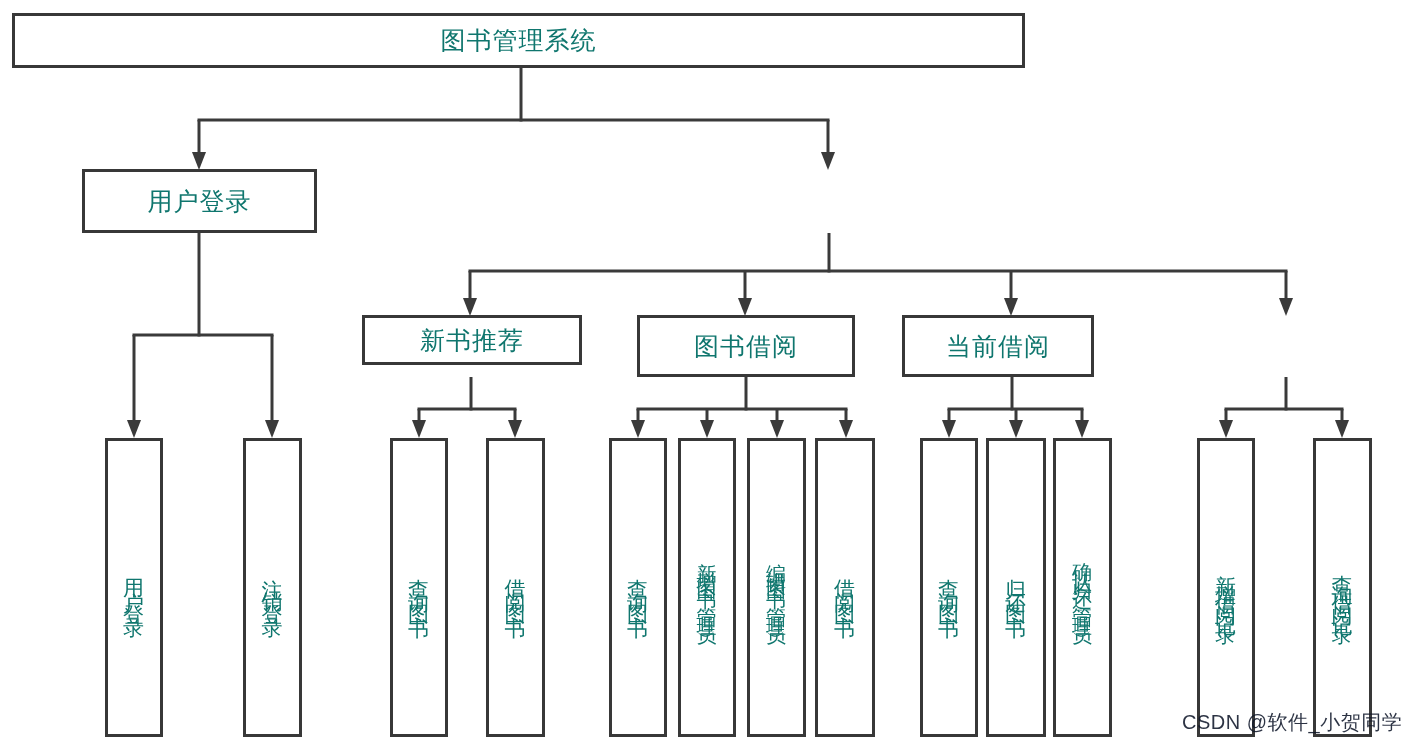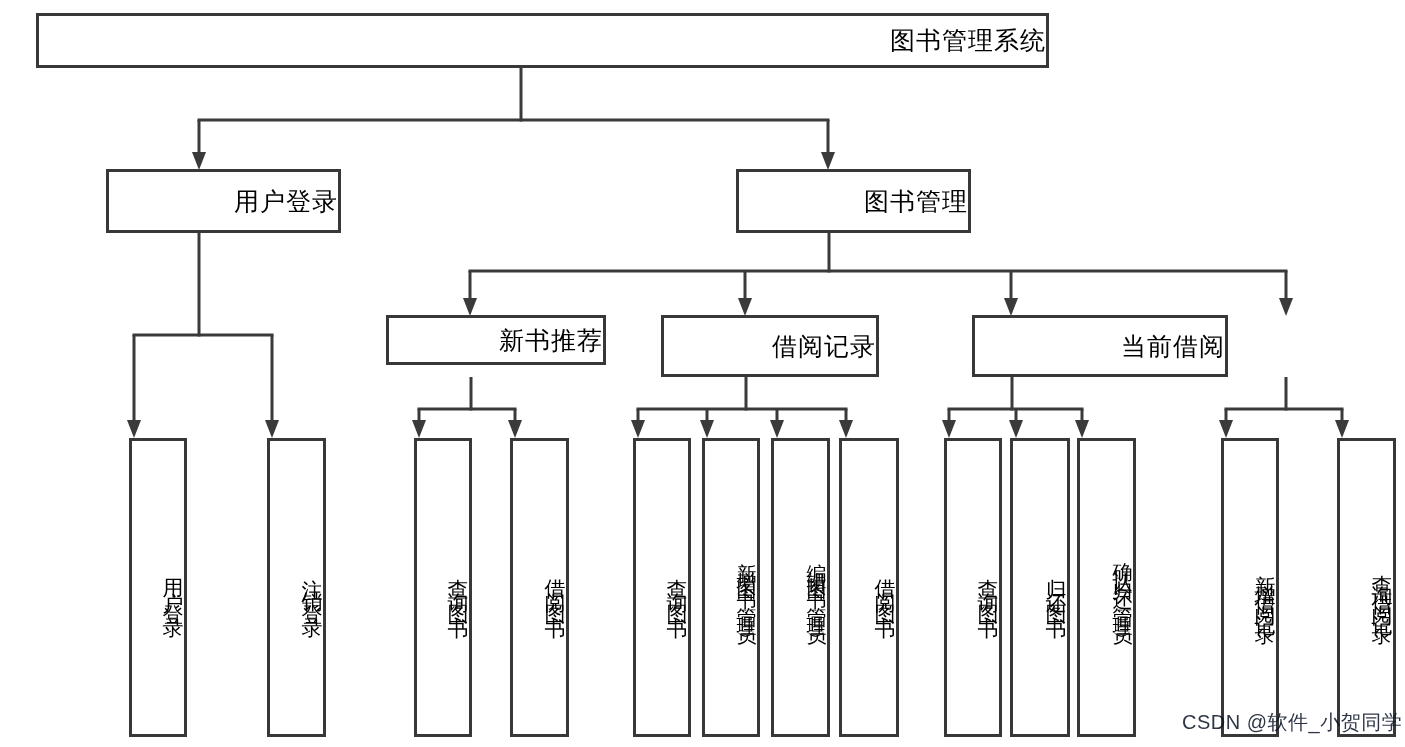--- a/index.html
+++ b/index.html
@@ -12,24 +12,23 @@
     overflow: hidden;
   }
   svg.connectors { position: absolute; left: 0; top: 0; z-index: 1; }
   .box {
     position: absolute;
     box-sizing: border-box;
     border: 3px solid #383838;
     background: #ffffff;
     display: flex;
     align-items: center;
-    justify-content: flex-end;
-    color: #000000;
+    justify-content: center;
+    color: #0f766e;
     z-index: 2;
-    margin-left: 24px;
   }
   .hbox { font-size: 25px; letter-spacing: 1px; white-space: nowrap; }
   .vbox span {
     writing-mode: vertical-rl;
     text-orientation: mixed;
     font-size: 21px;
     letter-spacing: 13px;
     line-height: 1;
   }
   .vbox.mid span  { font-size: 21px; letter-spacing: 10px; }
@@ -117,31 +116,28 @@
     </g>
   </svg>
 
   <div class="box hbox" style="left:12px;top:13px;width:1013px;height:55px">
     <span>图书管理系统</span>
   </div>
 
   <div class="box hbox" style="left:82px;top:169px;width:235px;height:64px">
     <span>用户登录</span>
   </div>
-  <div class="box hbox" style="left:712px;top:169px;width:235px;height:64px">
-    <span>图书管理</span>
-  </div>
 
   <div class="box hbox" style="left:362px;top:315px;width:220px;height:50px">
     <span>新书推荐</span>
   </div>
   <div class="box hbox" style="left:637px;top:315px;width:218px;height:62px">
-    <span>借阅记录</span>
+    <span>图书借阅</span>
   </div>
-  <div class="box hbox" style="left:948px;top:315px;width:256px;height:62px">
+  <div class="box hbox" style="left:902px;top:315px;width:192px;height:62px">
     <span>当前借阅</span>
   </div>
 
   <div class="box vbox" style="left:105px;top:438px;width:58px;height:299px">
     <span>用户登录</span>
   </div>
   <div class="box vbox" style="left:243px;top:438px;width:59px;height:299px">
     <span>注销登录</span>
   </div>
 

